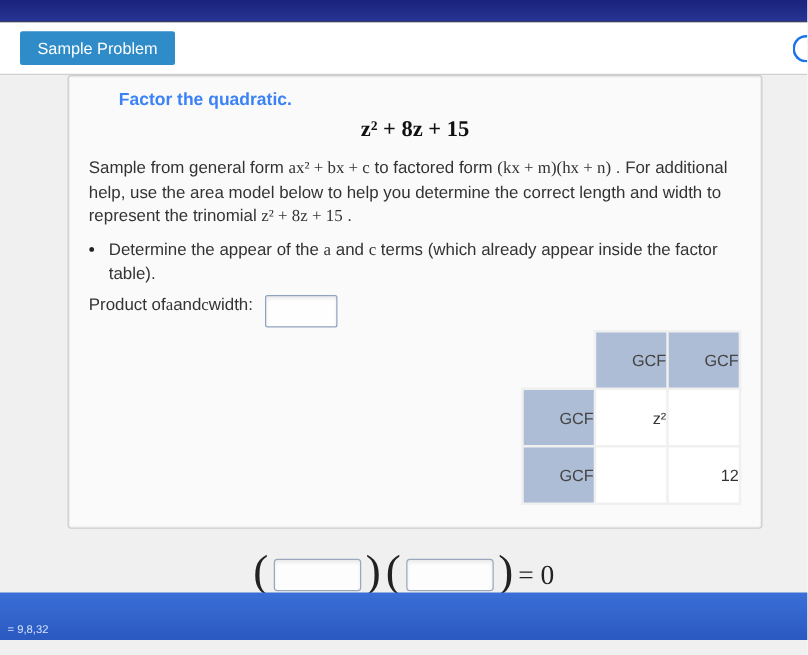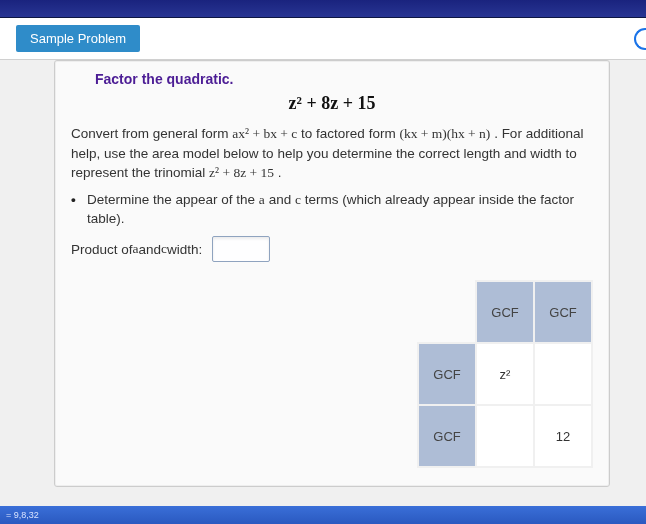--- a/index.html
+++ b/index.html
@@ -48,21 +48,21 @@
     background: #fafafa;
     border: 1px solid #ccc;
     border-radius: 3px;
     padding: 10px 16px 18px 16px;
     width: 556px;
     box-shadow: inset 0 0 0 1px #eee;
   }
   .heading {
     font-weight: 700;
     font-size: 14px;
-    color: #4c1d95;
+    color: #3b82f6;
     margin-bottom: 6px;
     padding-left: 24px;
   }
   .equation {
     text-align: center;
     font-family: "Cambria Math","Times New Roman",serif;
     font-size: 18px;
     font-weight: 700;
     color: #111;
     margin-bottom: 10px;
@@ -70,42 +70,42 @@
   .bodytext {
     font-size: 13.5px;
     color: #333;
     line-height: 1.45;
     margin-bottom: 8px;
   }
   .mth { font-family: "Cambria Math","Times New Roman",serif; }
   .bullet { display:flex; font-size:13.5px; color:#333; line-height:1.4; margin-bottom:8px; }
   .bullet .dot { width:16px; flex:none; text-align:left; font-weight:700; color:#222; }
   .productrow {
-    display:flex; align-items:center; font-size:13.5px; color:#333; margin-bottom:18px;
+    display:flex; align-items:flex-start; font-size:13.5px; color:#333; margin-bottom:2px;
   }
   .inputbox {
     width: 58px; height: 26px;
     border: 1px solid #8fa3bf;
     background: #fefeff;
     margin-left: 10px;
     border-radius: 2px;
     box-shadow: inset 0 2px 3px rgba(0,0,0,0.08);
     font-size: 13px;
     padding: 2px 4px;
   }
   .areamodel {
     margin-left: auto;
     width: 176px;
     border-collapse: collapse;
     float: right;
   }
   .areamodel td {
-    width: 52px; height: 62px;
+    width: 52px; height: 46px;
     border: 2px solid #f0f0f0;
-    text-align: center;
+    text-align: right;
     font-size: 13px;
     color: #333;
     background: #fff;
     margin-top: 16px;
   }
   .areamodel td.gcf { background: #aebdd6; color:#444; }
   .areamodel td.blank { border: none; background: transparent; }
   .areawrap { display:flex; justify-content:flex-end; }
 
   .answerrow {
@@ -121,22 +121,22 @@
   .slot {
     display:inline-block;
     width: 70px; height: 26px;
     border: 1px solid #9aa7bd;
     background:#fdfdfd;
     border-radius: 3px;
     box-shadow: inset 0 2px 3px rgba(0,0,0,0.08);
     vertical-align: middle;
   }
   .taskbar {
-    position:absolute; left:0; right:0; bottom:0;
-    height: 18px;
+    position:absolute; left:0; right:0; bottom:12px;
+    height: 38px;
     background: linear-gradient(#3a6fd8,#2a59c0);
   }
   .time {
     position:absolute; left:6px; bottom:4px;
     font-size:9px; color:#d8e3ff; font-family: Tahoma, sans-serif;
   }
 </style>
 </head>
 <body>
 
@@ -145,21 +145,21 @@
 <div class="tabrow">
   <div class="tab tab-sample">Sample Problem</div>
   <div class="refresh-stub"></div>
 </div>
 
 <div class="panel">
   <div class="heading">Factor the quadratic.</div>
   <div class="equation">z² + 8z + 15</div>
 
   <div class="bodytext">
-    <span>Convert from general form </span>
+    <span>Sample from general form </span>
     <span class="mth">ax² + bx + c</span>
     <span> to factored form </span>
     <span class="mth">(kx + m)(hx + n)</span>
     <span>. For additional help, use the area model below to help you determine the correct length and width to represent the trinomial </span>
     <span class="mth">z² + 8z + 15</span>
     <span>.</span>
   </div>
 
   <div class="bullet">
     <div class="dot">•</div>

